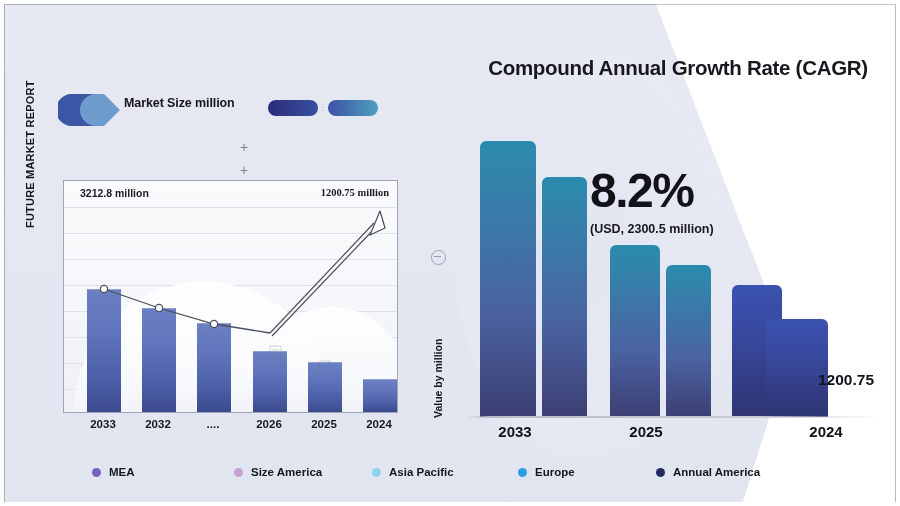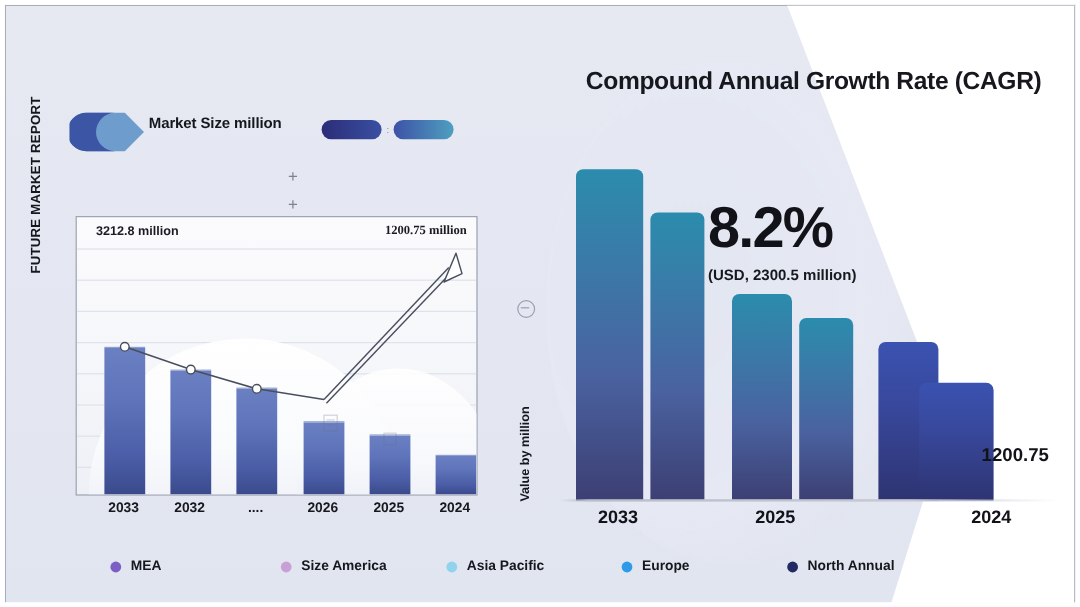--- a/index.html
+++ b/index.html
@@ -300,17 +300,17 @@
     <div class="lg-item" style="left:372px">
       <span class="lg-dot" style="background:#8fd3ec"></span>
       <span class="lg-txt">Asia Pacific</span>
     </div>
     <div class="lg-item" style="left:518px">
       <span class="lg-dot" style="background:#2f9be8"></span>
       <span class="lg-txt">Europe</span>
     </div>
     <div class="lg-item" style="left:656px">
       <span class="lg-dot" style="background:#232a63"></span>
-      <span class="lg-txt">North Annual</span>
+      <span class="lg-txt">Annual America</span>
     </div>
   </div>
 
 </div>
 
 </body></html>

